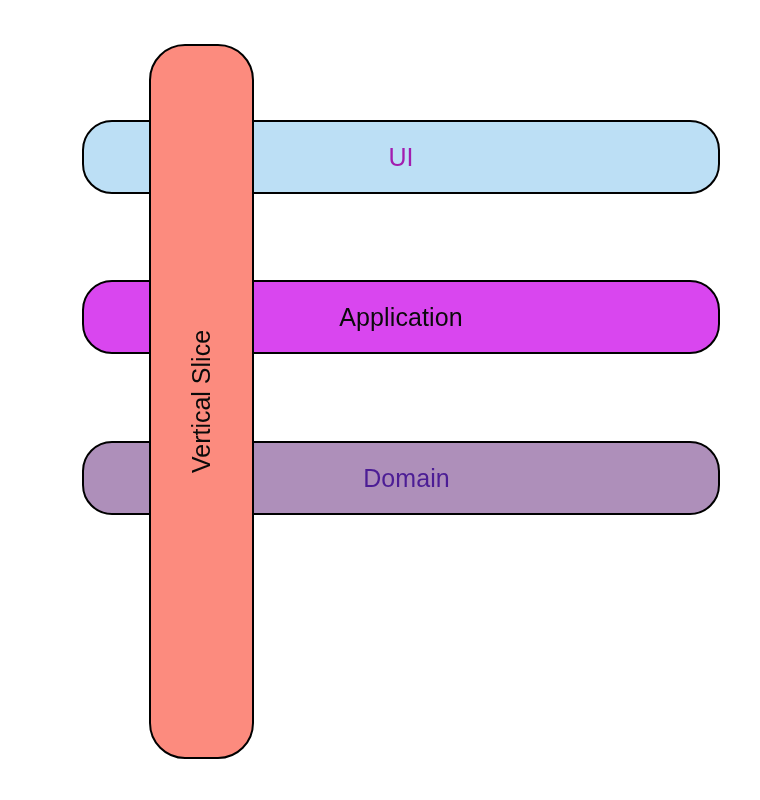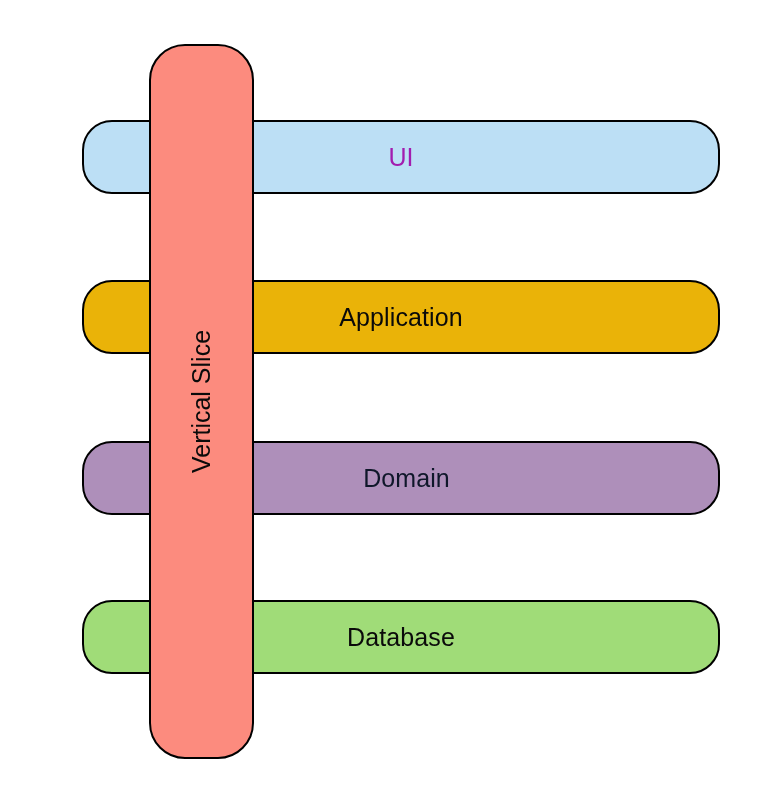--- a/index.html
+++ b/index.html
@@ -79,29 +79,26 @@
 </style>
 </head>
 <body>
 
 <div id="diagram-canvas" style="background-color: rgb(255, 255, 255);">
 
   <div class="layer-bar" id="layer-ui" style="background-color: rgb(188, 223, 245); border-color: rgb(0, 0, 0);">
     <span class="layer-label" style="color: #a21caf;">UI</span>
   </div>
 
-  <div class="layer-bar" id="layer-application" style="background-color: #eab308; border-color: rgb(0, 0, 0);">
+  <div class="layer-bar" id="layer-application" style="background-color: #d946ef; border-color: rgb(0, 0, 0);">
     <span class="layer-label" style="color: rgb(10, 10, 10);">Application</span>
   </div>
 
   <div class="layer-bar" id="layer-domain" style="background-color: rgb(174, 143, 186); border-color: rgb(0, 0, 0);">
-    <span class="layer-label" style="color: #0f172a; margin-left: 11px;">Domain</span>
+    <span class="layer-label" style="color: #4c1d95; margin-left: 11px;">Domain</span>
   </div>
 
-  <div class="layer-bar" id="layer-database" style="background-color: rgb(160, 220, 120); border-color: rgb(0, 0, 0);">
-    <span class="layer-label" style="color: rgb(10, 10, 10);">Database</span>
-  </div>
 
   <div id="vertical-slice-bar" style="background-color: rgb(252, 139, 126); border-color: rgb(0, 0, 0);">
     <span id="vertical-slice-label" style="color: rgb(10, 10, 10); transform: rotate(-90deg);">Vertical Slice</span>
   </div>
 
 </div>
 
 </body></html>

